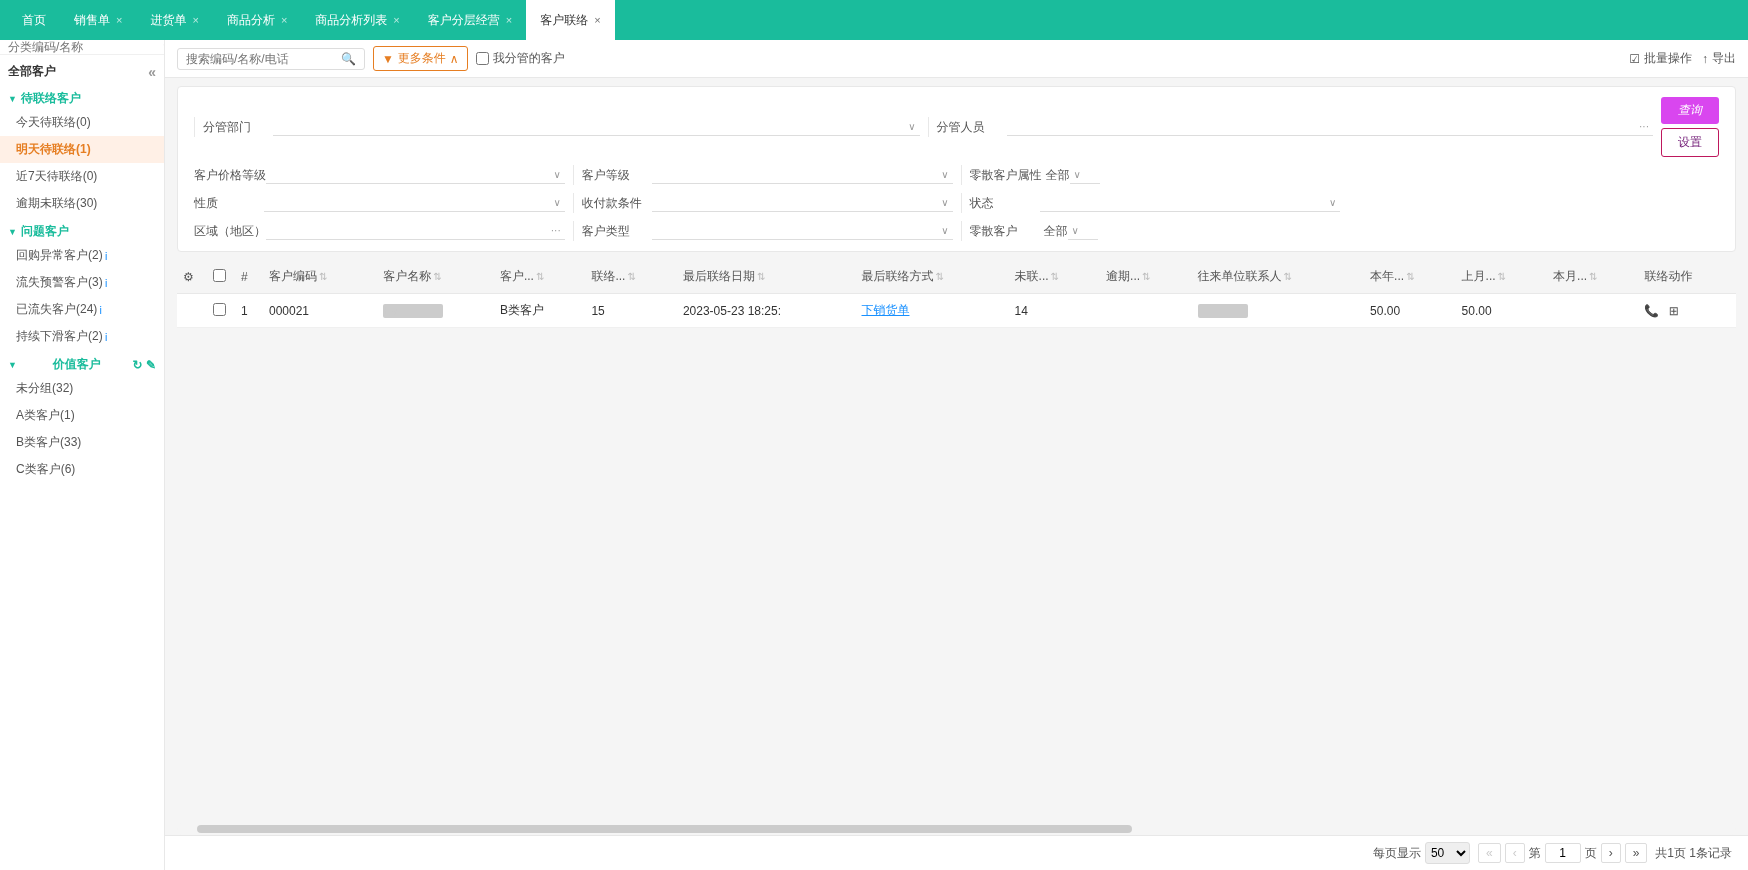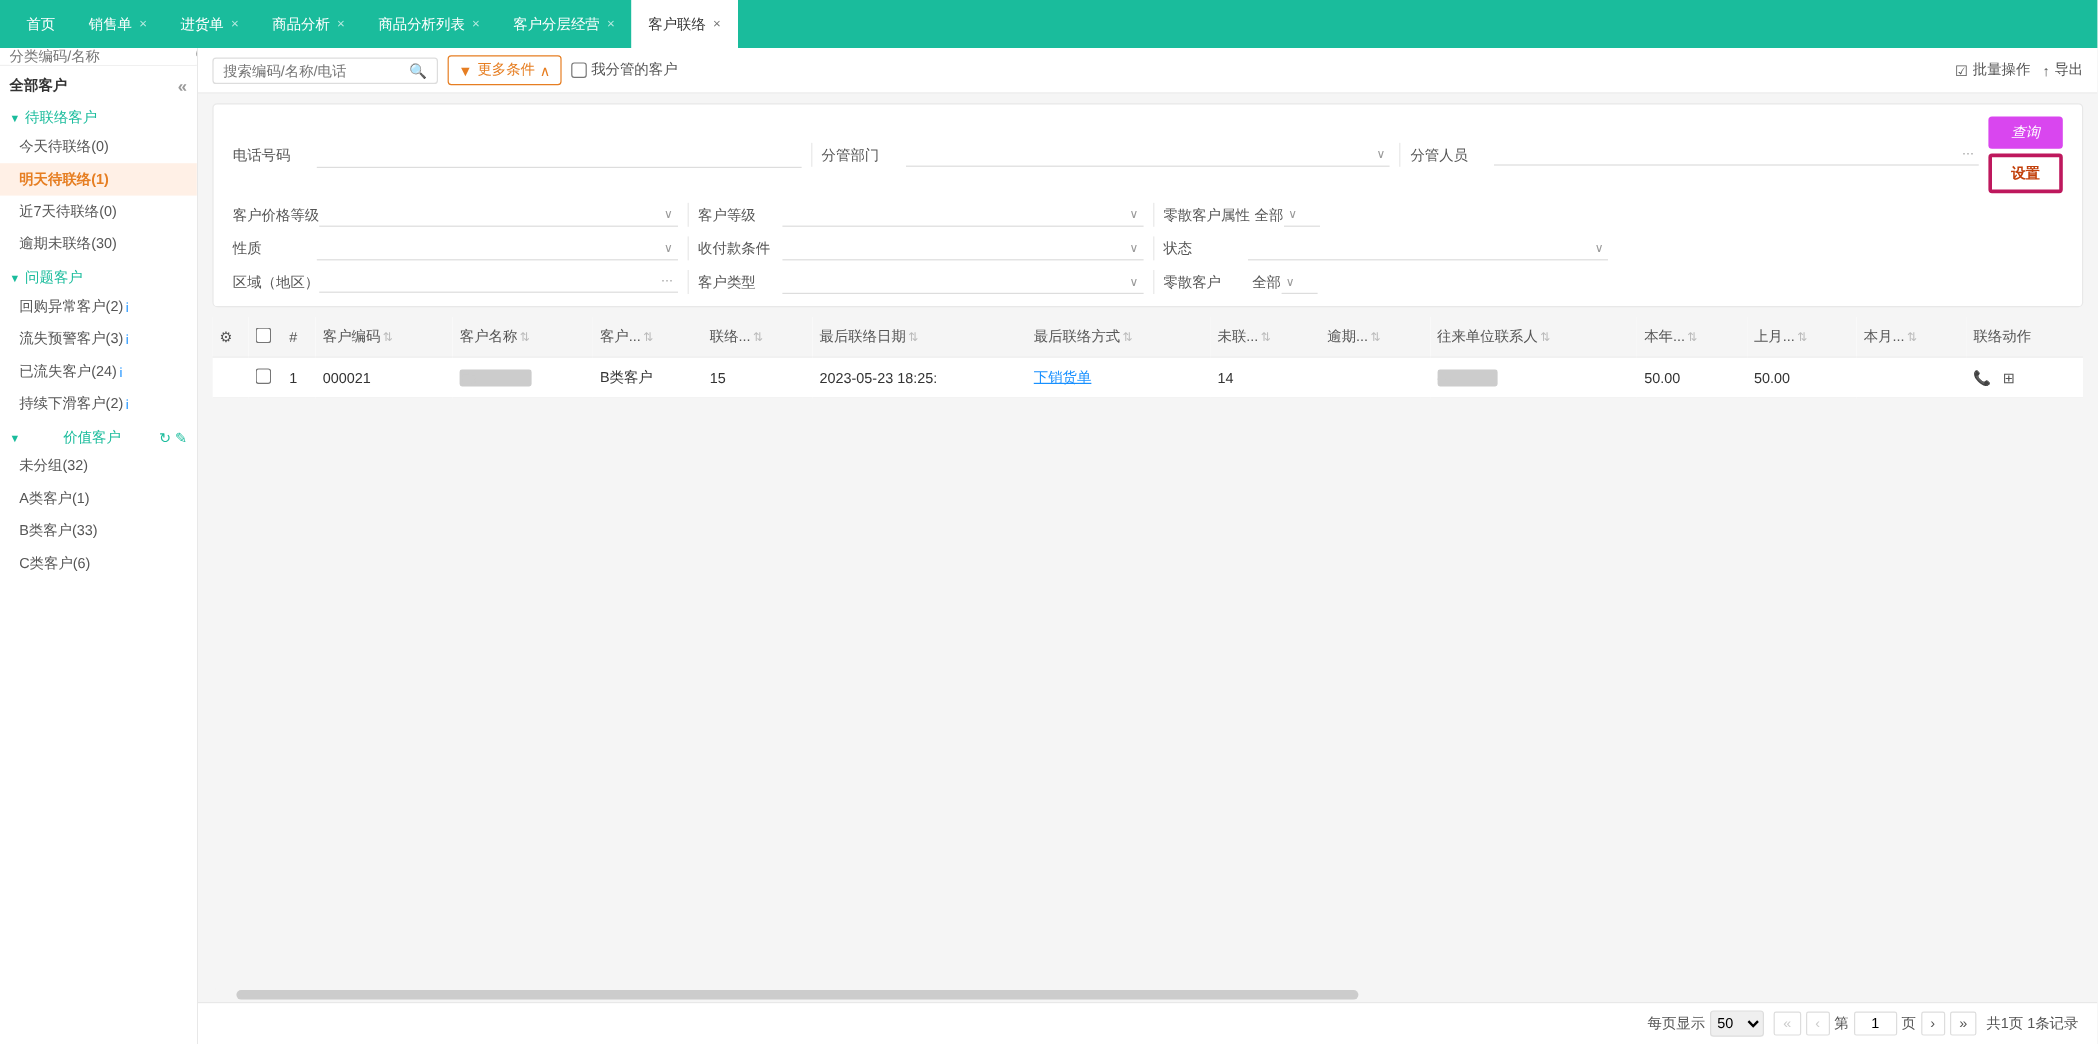--- a/index.html
+++ b/index.html
@@ -76,21 +76,21 @@
       font-size: 13px;
     }
     .collapse-icon { color: #999; cursor: pointer; font-size: 14px; }
 
     .sidebar-group-label {
       display: flex;
       align-items: center;
       padding: 6px 8px 2px 8px;
       color: #1abc9c;
       font-size: 12px;
-      font-weight: normal;
+      font-weight: bold;
     }
     .sidebar-group-label::before {
       content: '▼';
       font-size: 9px;
       margin-right: 4px;
     }
 
     .sidebar-item {
       padding: 5px 8px 5px 16px;
       color: #555;
@@ -226,28 +226,27 @@
       border: none;
       border-radius: 3px;
       padding: 5px 16px;
       cursor: pointer;
       font-size: 12px;
       white-space: nowrap;
       font-style: italic;
     }
     .btn-setting {
       background: #fff;
-      color: #c2410c;
-      border: 3px solid #be185d;
+      color: #701a75;
+      border: 1px solid #be185d;
       border-radius: 3px;
       padding: 5px 16px;
       cursor: pointer;
       font-size: 12px;
       white-space: nowrap;
-      font-weight: bold;
     }
     .btn-group {
       display: flex;
       flex-direction: column;
       gap: 4px;
     }
 
     
     .table-area {
       flex: 1;
@@ -441,24 +440,20 @@
         <div class="export-btn">
           <span>↑</span>
           <span>导出</span>
         </div>
       </div>
     </div>
 
     <div class="filter-panel">
 
       <div class="filter-row">
-        <div class="filter-field">
-          <span class="filter-label">电话号码</span>
-          <input class="filter-input" type="text" value="" style="">
-        </div>
         <div class="filter-divider"></div>
         <div class="filter-field">
           <span class="filter-label">分管部门</span>
           <div class="filter-select">
             <span></span>
               <span class="chevron">∨</span>
           </div>
         </div>
         <div class="filter-divider"></div>
         <div class="filter-field">

